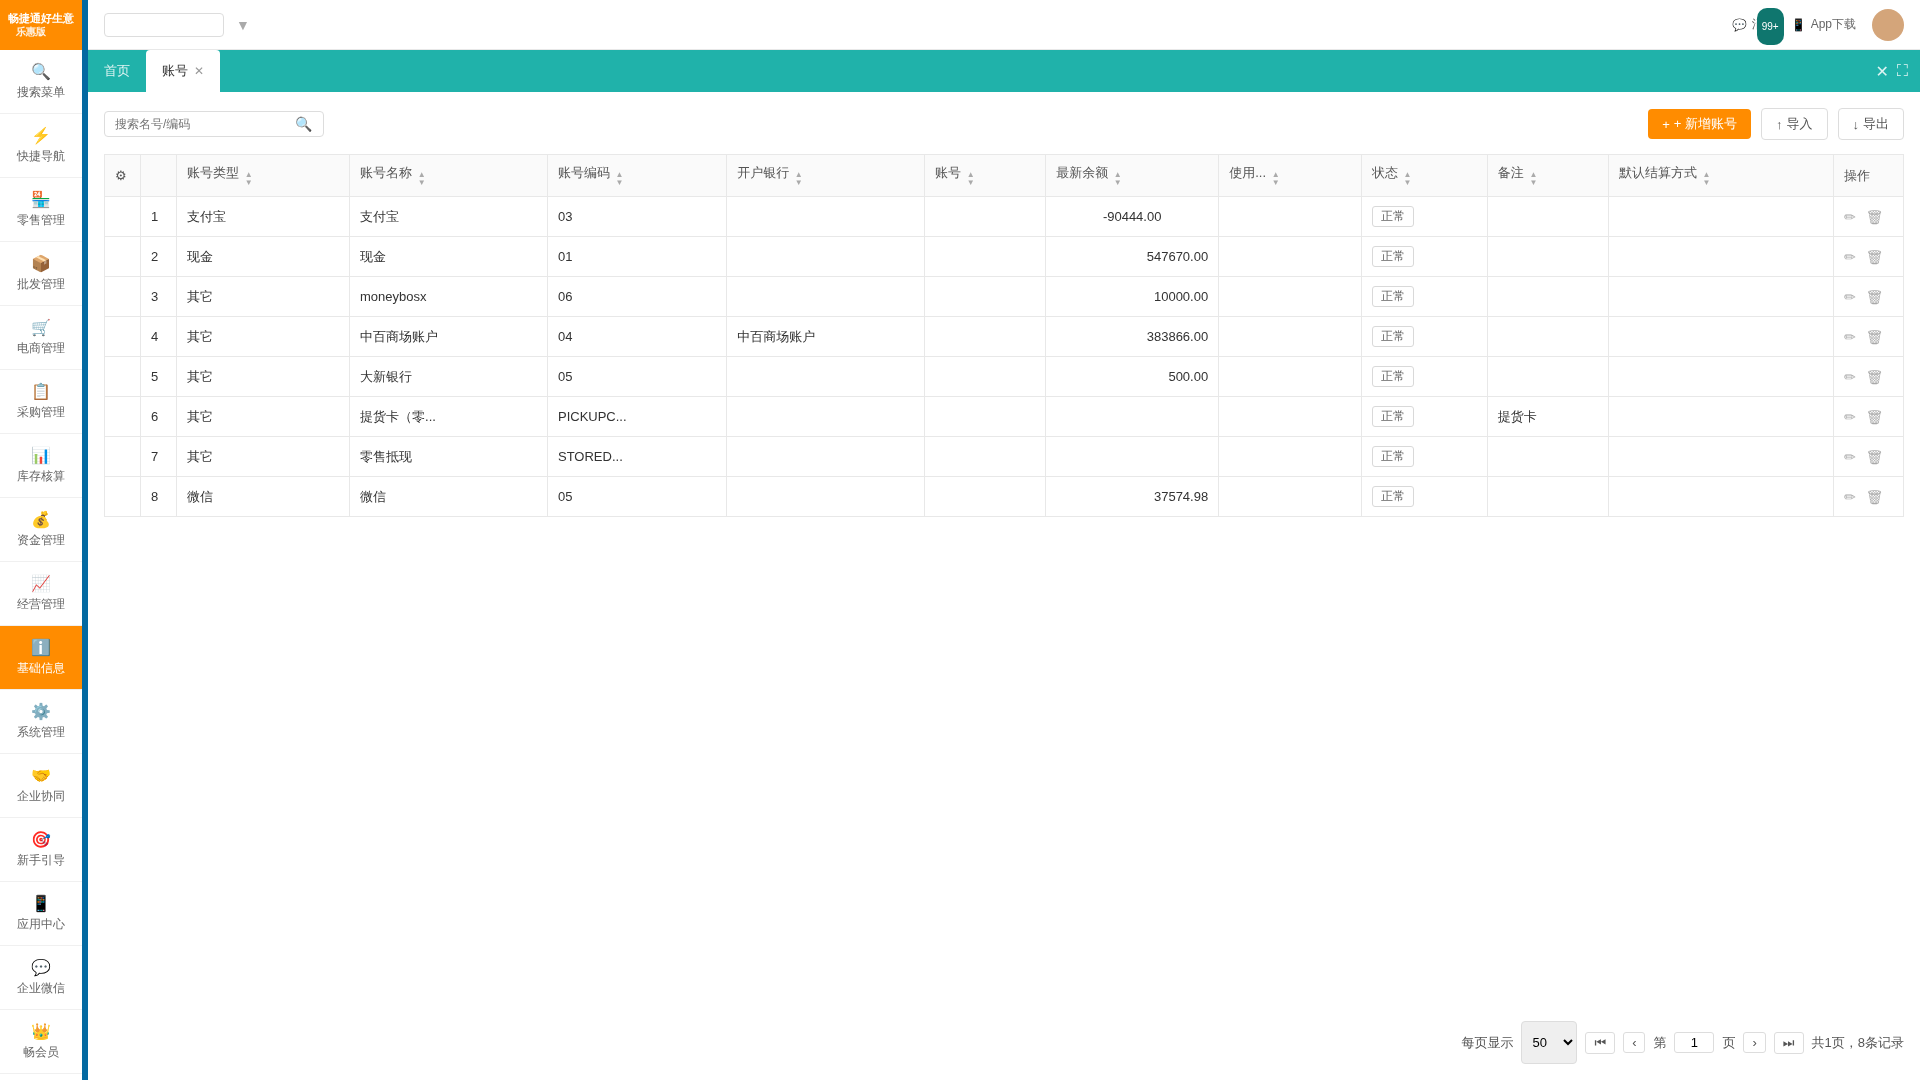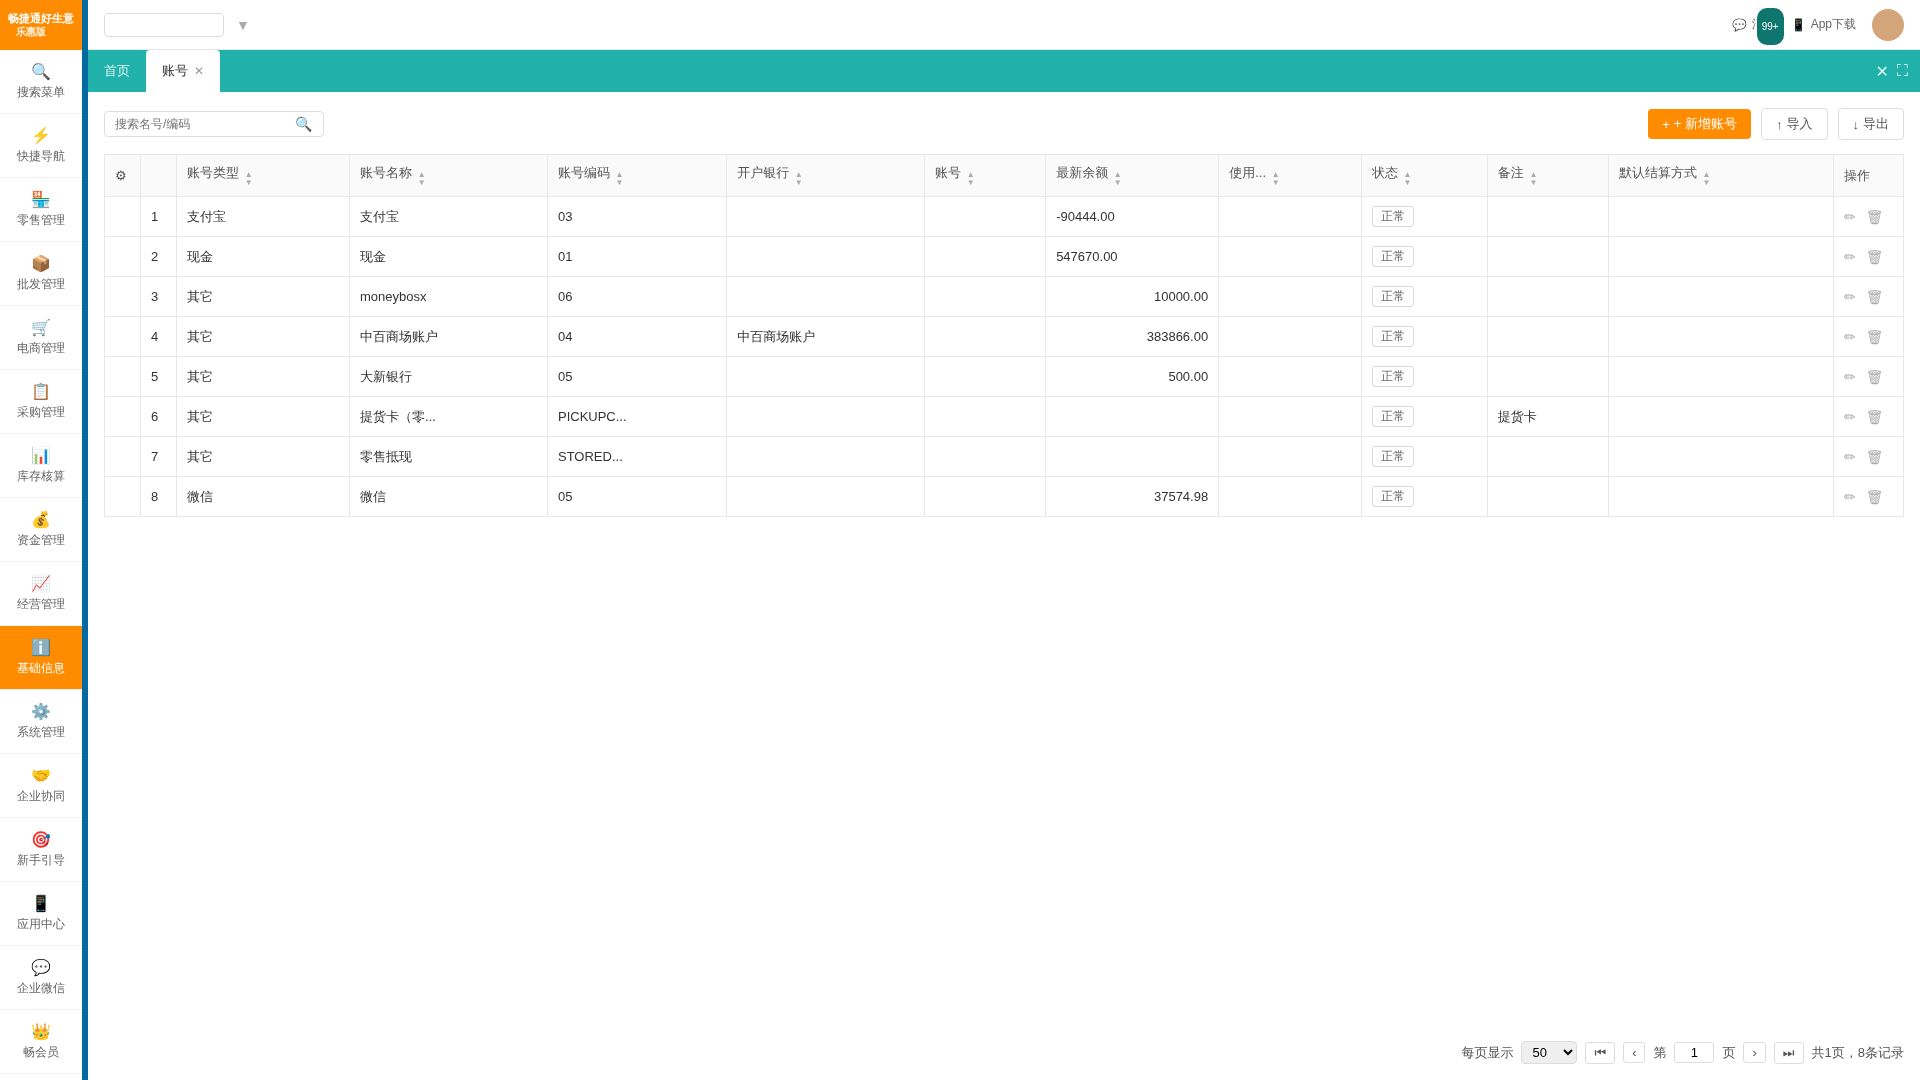--- a/index.html
+++ b/index.html
@@ -251,21 +251,21 @@
       justify-content: flex-end;
       padding: 12px 0 0 0;
       gap: 8px;
       font-size: 13px;
       color: #555;
       margin-top: auto;
     }
     .page-size-select {
       border: 1px solid #ddd;
       border-radius: 4px;
-      padding: 2px 6px;
+      padding: 12px 6px;
       font-size: 13px;
     }
     .page-btn {
       border: 1px solid #ddd;
       background: #fff;
       border-radius: 3px;
       padding: 2px 8px;
       cursor: pointer;
       color: #555;
       font-size: 13px;
@@ -467,41 +467,41 @@
       </thead>
       <tbody id="table-body">
       <tr>
     <td></td>
     <td>1</td>
     <td>支付宝</td>
     <td>支付宝</td>
     <td>03</td>
     <td></td>
     <td></td>
-    <td style="text-align:left;">-90444.00</td>
+    <td style="text-align:center;">-90444.00</td>
     <td></td>
     <td><span class="status-badge">正常</span></td>
     <td></td>
     <td></td>
     <td>
       <div class="action-icons">
         <span class="action-icon">✏</span>
         <span class="action-icon">🗑</span>
       </div>
     </td>
   </tr>
           <tr>
     <td></td>
     <td>2</td>
     <td>现金</td>
     <td>现金</td>
     <td>01</td>
     <td></td>
     <td></td>
-    <td style="">547670.00</td>
+    <td style="text-align:right;">547670.00</td>
     <td></td>
     <td><span class="status-badge">正常</span></td>
     <td></td>
     <td></td>
     <td>
       <div class="action-icons">
         <span class="action-icon">✏</span>
         <span class="action-icon">🗑</span>
       </div>
     </td>

